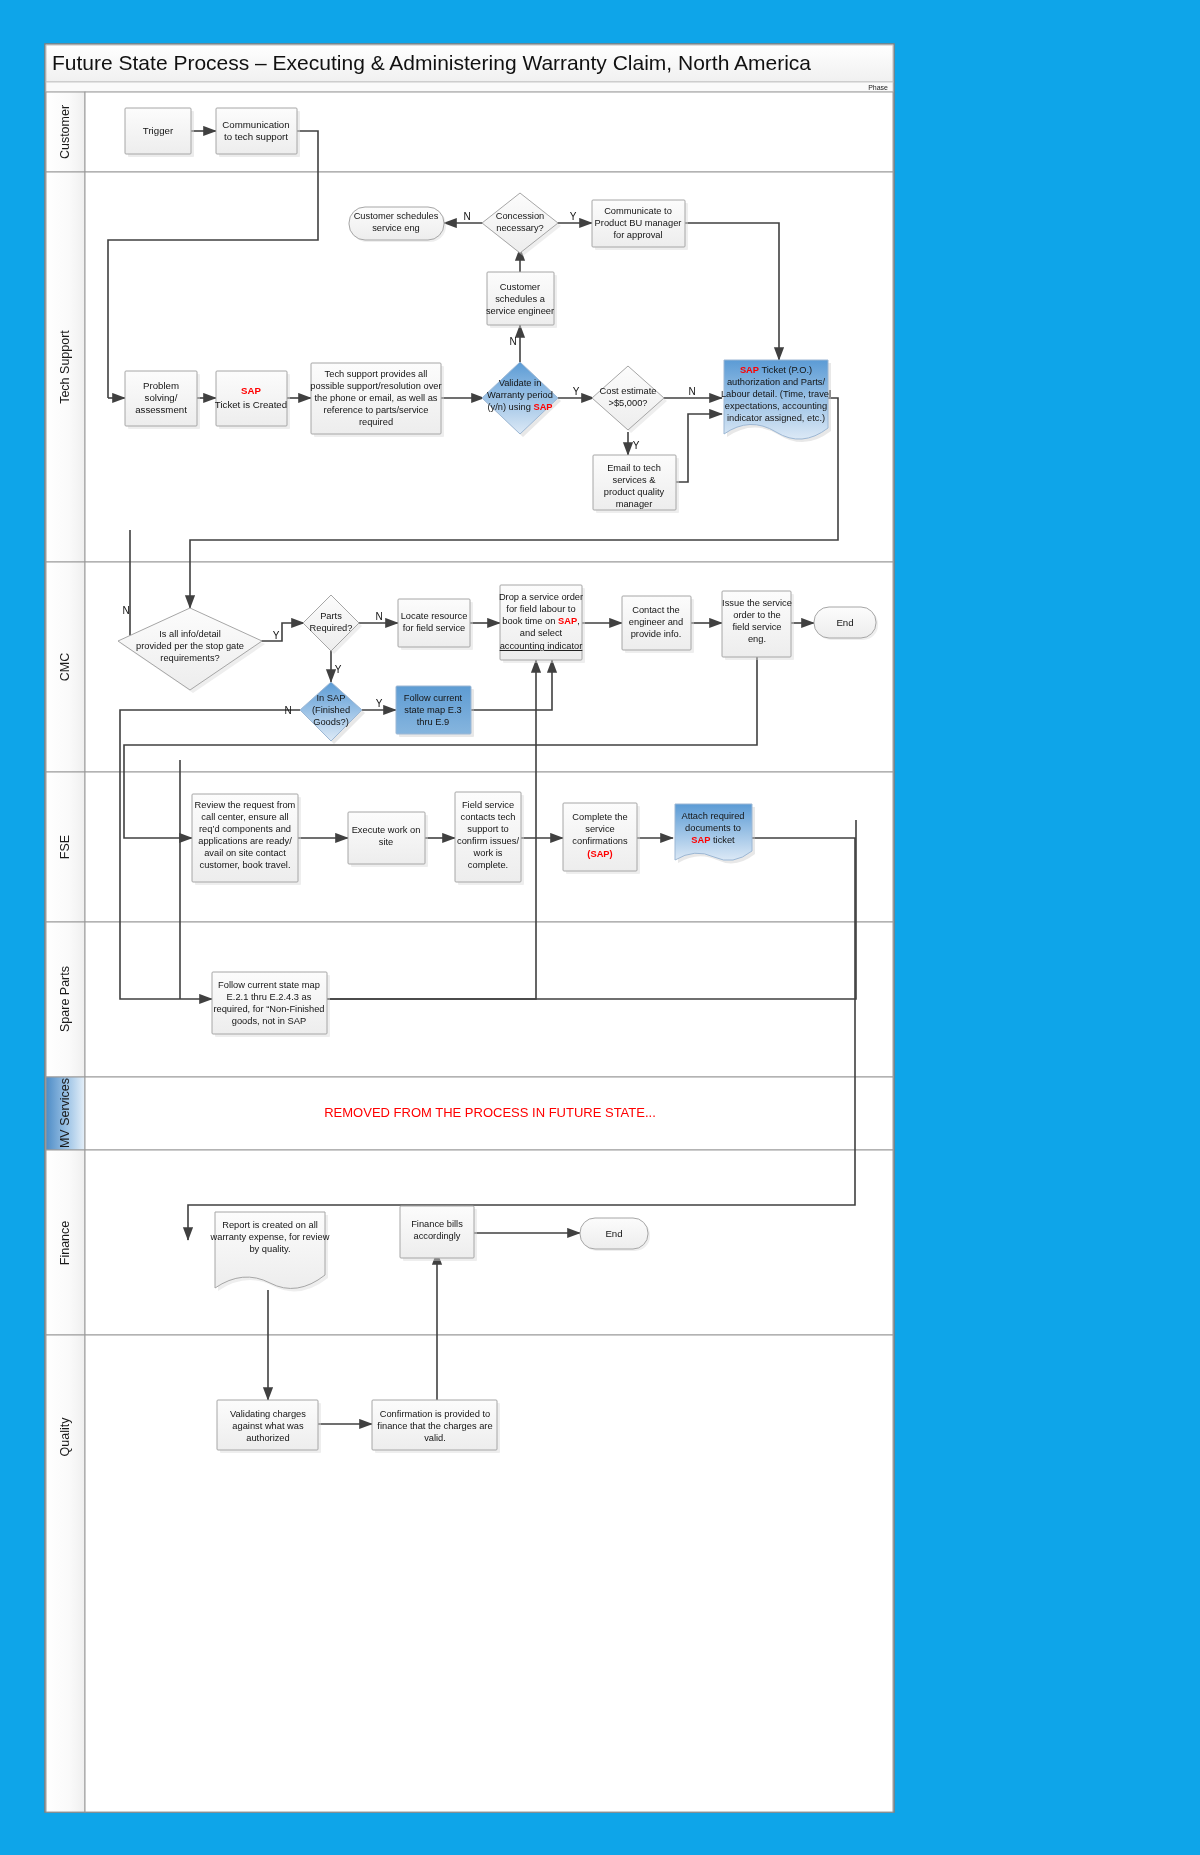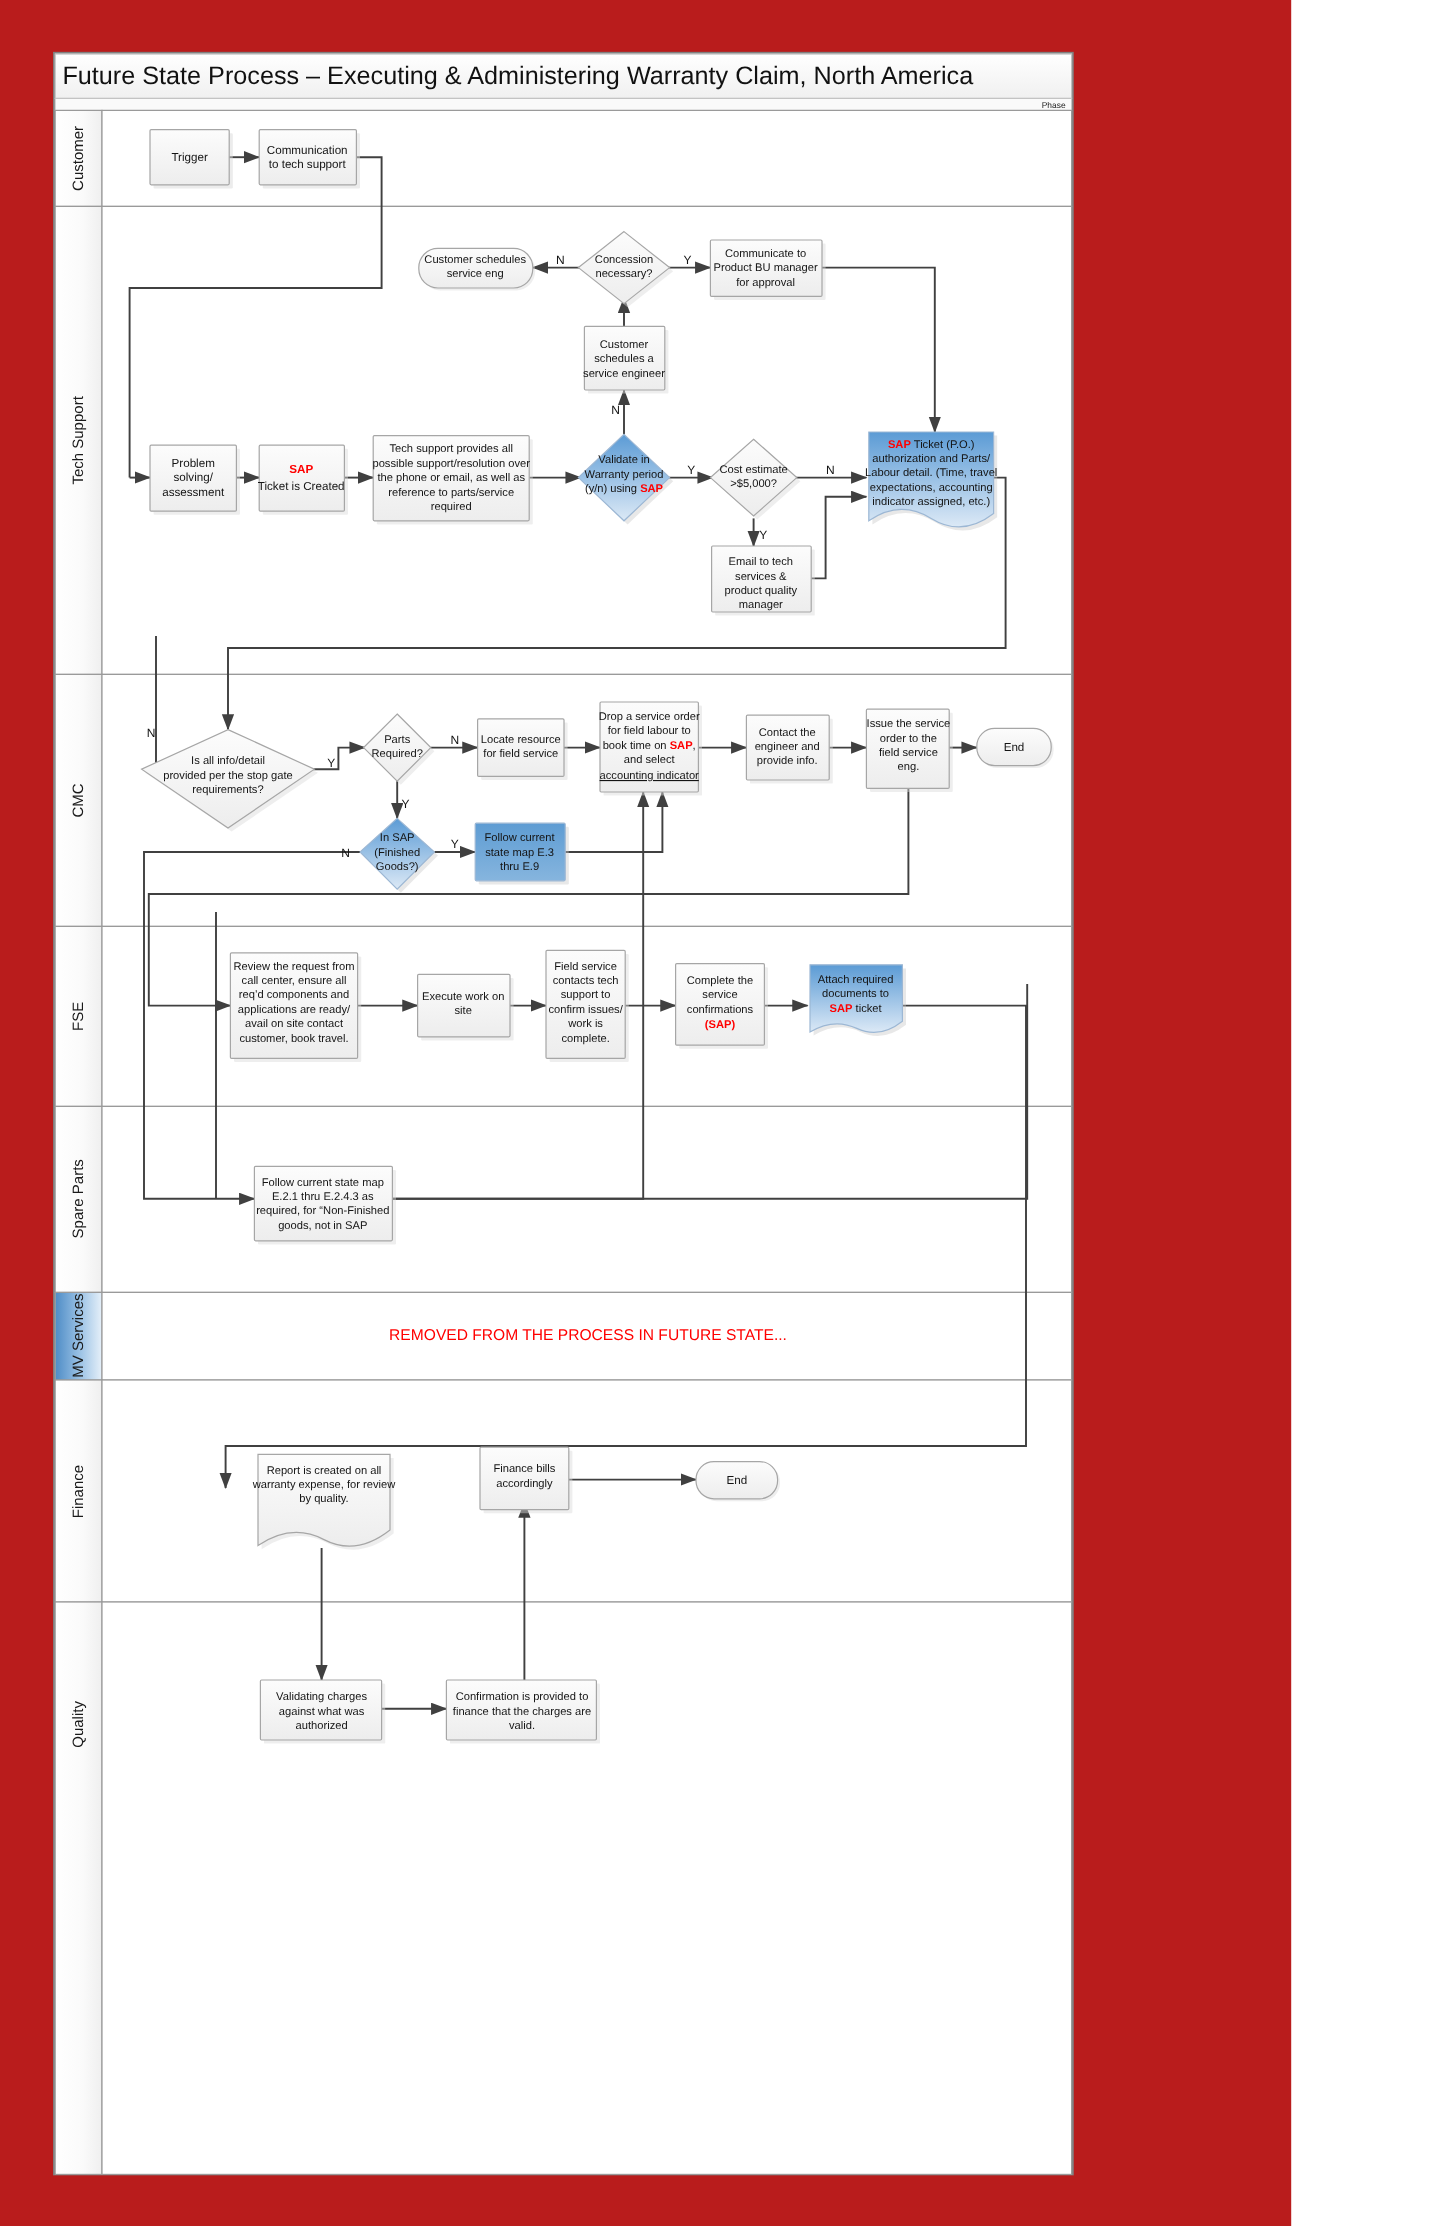--- a/index.html
+++ b/index.html
@@ -5,23 +5,23 @@
   html, body {
     margin: 0;
     padding: 0;
     background: #ffffff;
   }
   body {
     font-family: "Liberation Sans", sans-serif;
   }
   #page {
     position: relative;
-    width: 1076px;
+    width: 1200px;
     height: 1855px;
-    background: #b91c1c;
+    background: #0ea5e9;
     overflow: hidden;
   }
   svg.diagram {
     position: absolute;
     left: 0;
     top: 0;
     width: 1200px;
     height: 1855px;
   }
   .lane-label {

